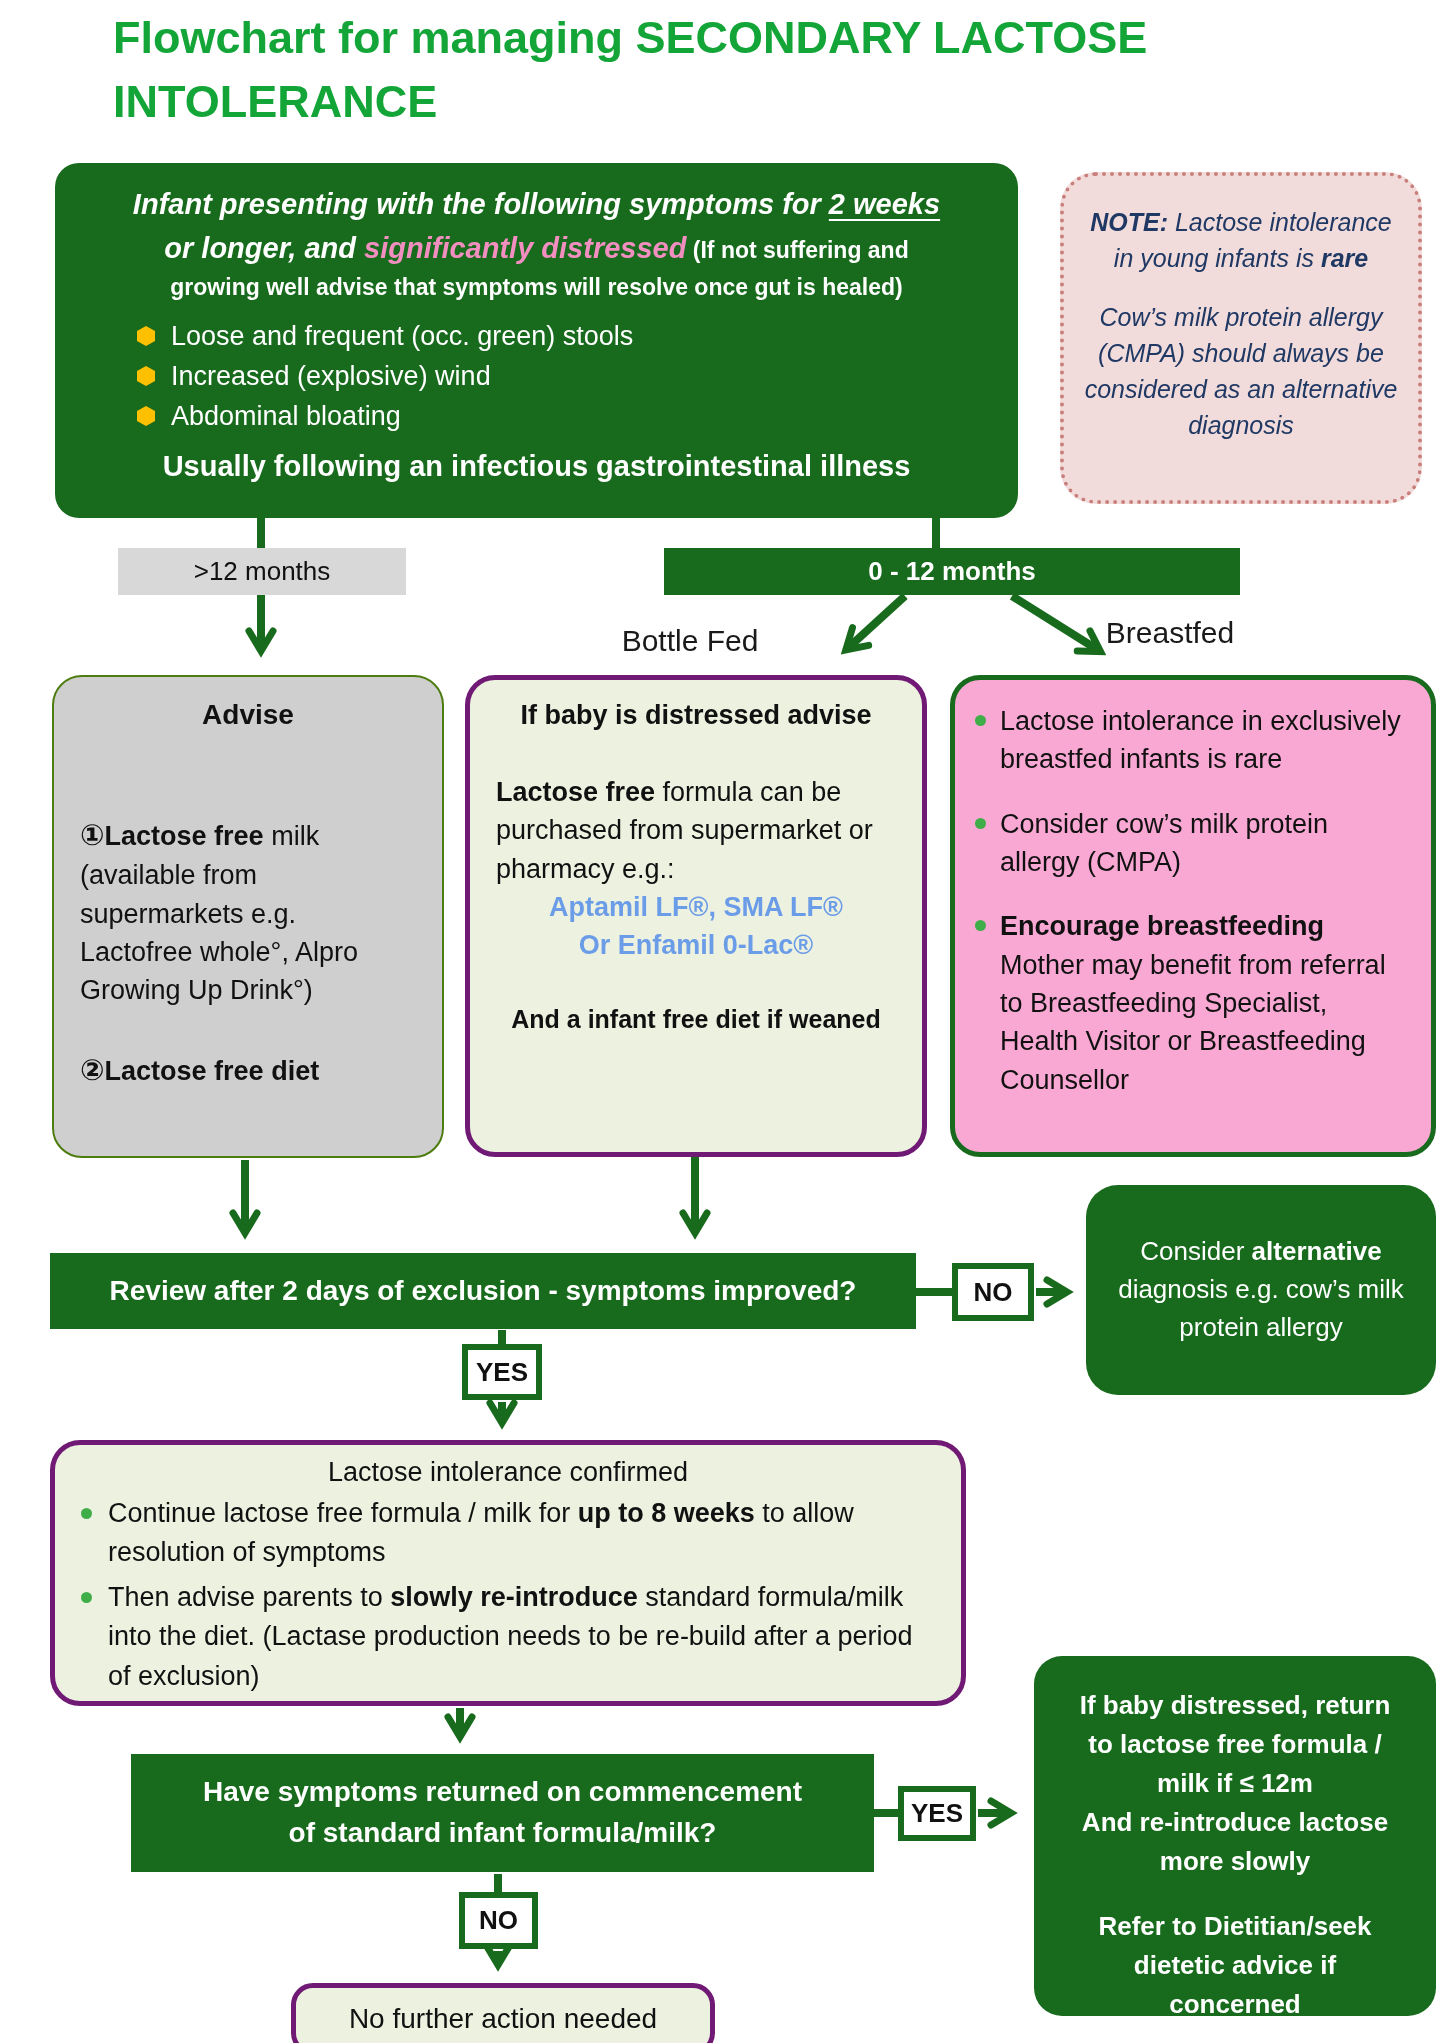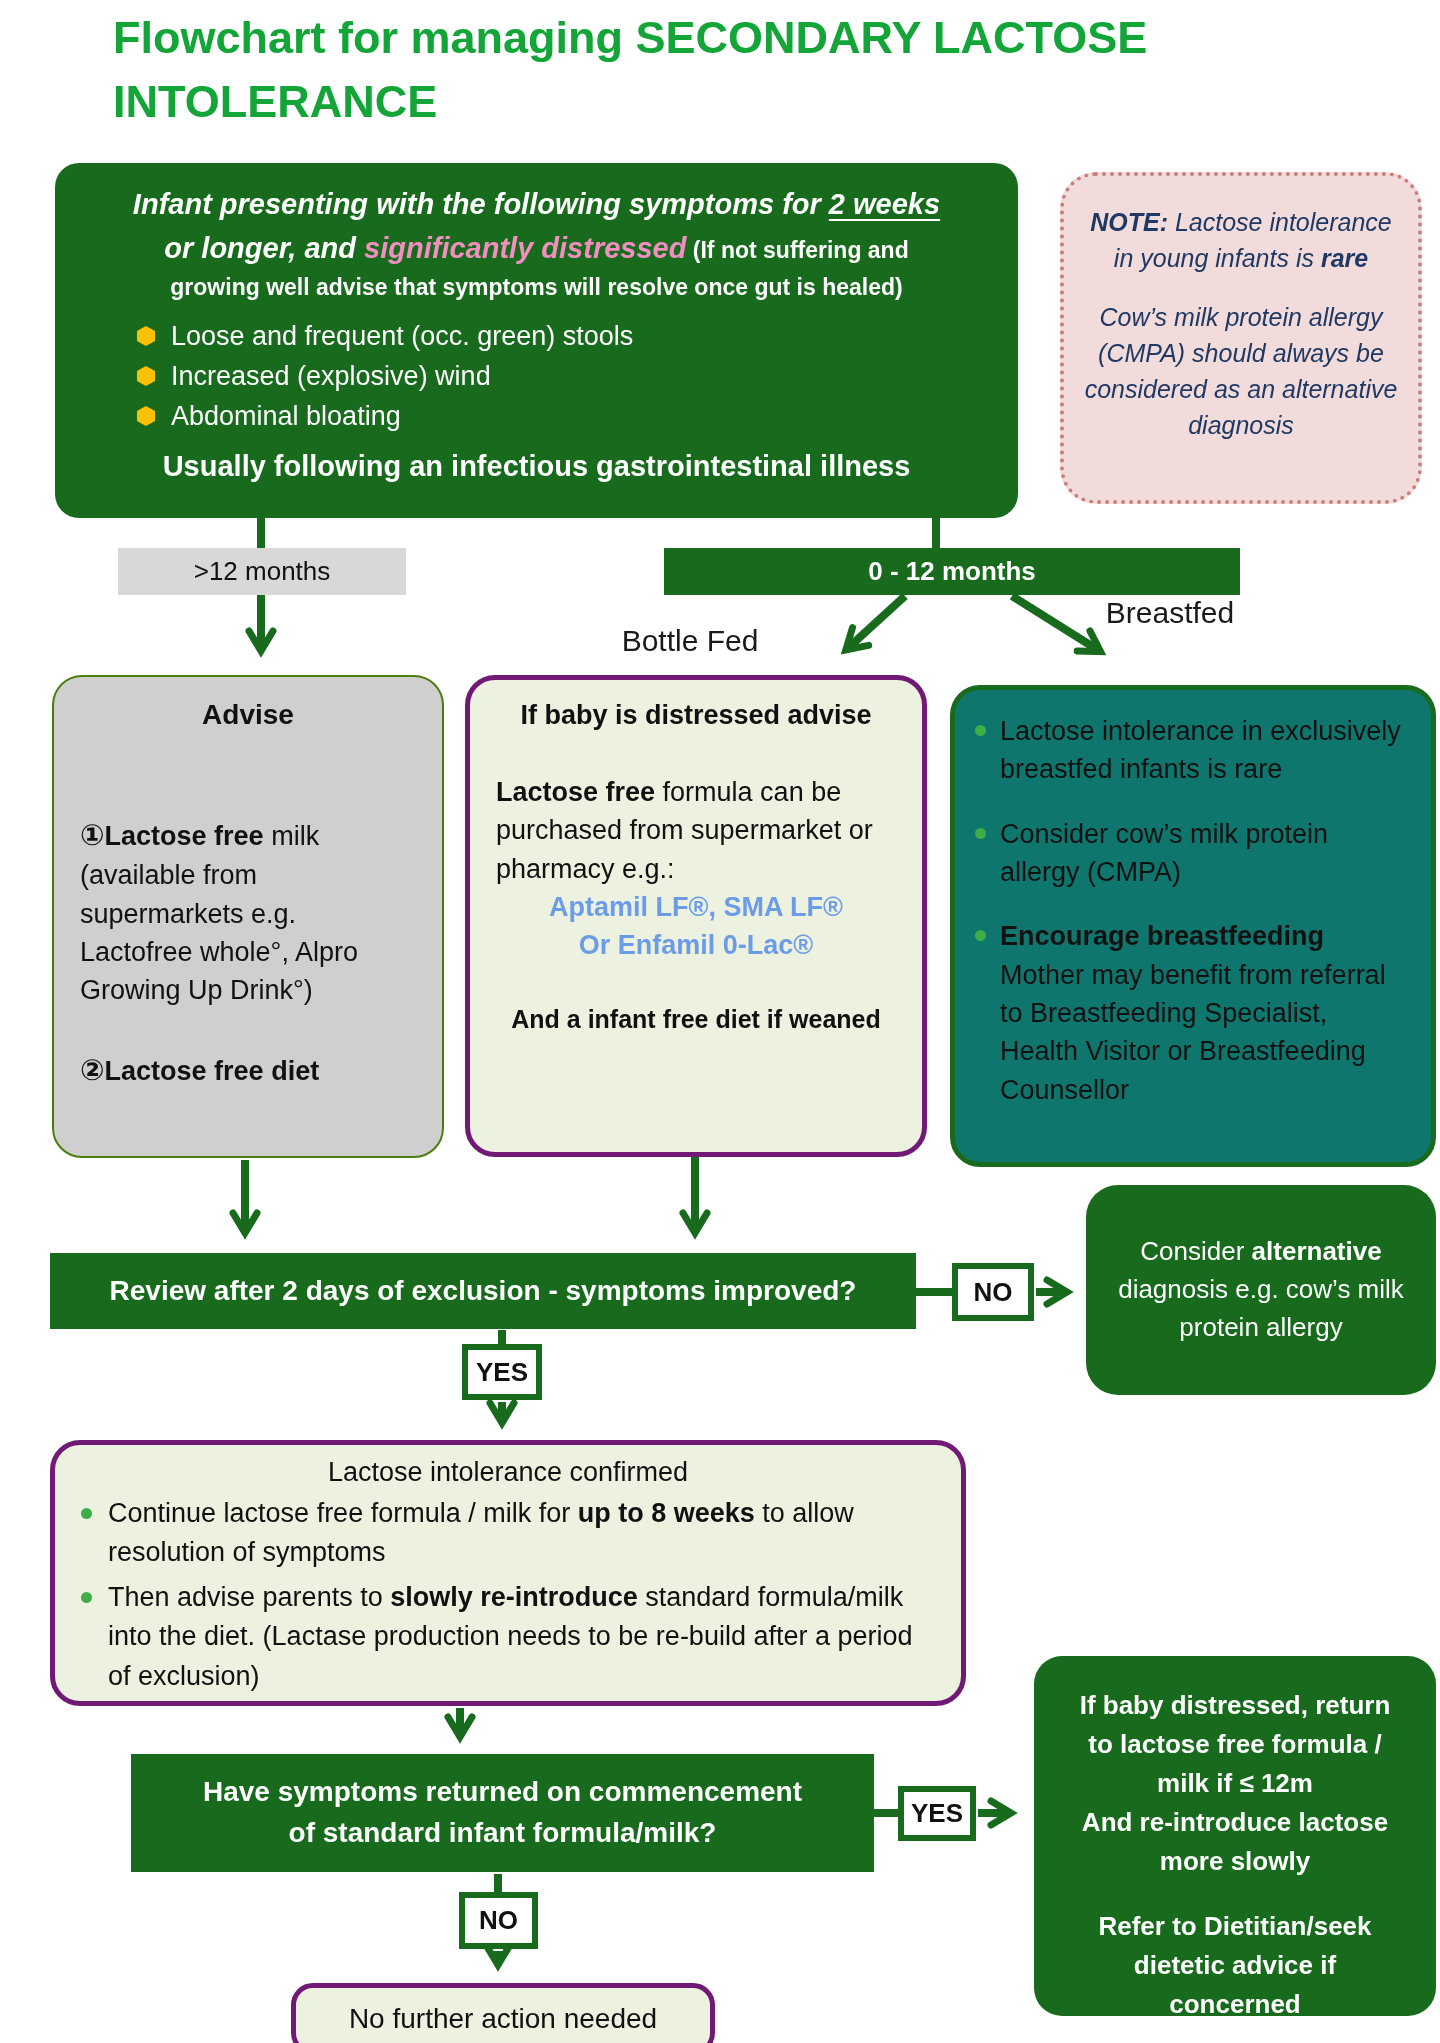--- a/index.html
+++ b/index.html
@@ -1,20 +1,20 @@
 <!DOCTYPE html>
 <html><head>
 <meta charset="utf-8">
 <style>
   html,body{margin:0;padding:0;background:#fff;font-family:"Liberation Sans",sans-serif;}
   #canvas{position:relative;width:1440px;height:2043px;background:#fff;overflow:hidden;}
   .abs{position:absolute;box-sizing:border-box;}
   .dark{background:#186b1d;color:#fff;}
   .pale{background:#edf1e0;border:5px solid #701a75;}
-  .whitebox{background:#0f766e;border:5px solid #186b1d;margin-top:10px;}
+  .whitebox{background:#f9a8d4;border:5px solid #186b1d;}
   .bar{display:flex;align-items:center;justify-content:center;}
   .yn{background:#fff;border:6px solid #186b1d;display:flex;align-items:center;justify-content:center;
       font-weight:700;font-size:26px;color:#111;}
   #page-title{left:113px;top:6px;width:1250px;font-size:45px;font-weight:700;color:#13a538;line-height:1.42;}
   
   #symptom-box{left:55px;top:163px;width:963px;height:355px;border-radius:24px;padding:20px 30px;}
   .sb-intro{text-align:center;line-height:1.5;}
   .it{font-style:italic;font-weight:700;font-size:29px;}
   .u{text-decoration:underline;text-underline-offset:5px;}
   .pinktxt{color:#f38fc0;}
@@ -27,21 +27,21 @@
   #note-box{left:1060px;top:172px;width:362px;height:332px;background:#f2dcdb;border:4px dotted #c9807c;
             border-radius:36px;padding:28px 18px;text-align:center;color:#1f3864;font-style:italic;
             font-size:25px;line-height:1.45;}
   #note-box .b{font-weight:700;}
   #note-box .p2{margin-top:22px;}
   
   #older-bar{left:118px;top:548px;width:288px;height:47px;background:#d8d8d8;color:#111;font-size:26px;}
   #younger-bar{left:664px;top:548px;width:576px;height:47px;font-weight:700;font-size:26px;}
   .feed-label{font-size:30px;color:#1a1a1a;text-align:center;}
   #bottle-label{left:570px;top:624px;width:240px;}
-  #breast-label{left:1060px;top:596px;width:220px;}
+  #breast-label{left:1060px;top:616px;width:220px;}
   
   #advise-box{left:52px;top:675px;width:392px;height:483px;background:#cfcfcf;border:2px solid #4d7c0f;
               border-radius:30px;padding:22px 26px;color:#111;}
   .adv-title{text-align:center;font-weight:700;font-size:28px;}
   .adv-item1{margin-top:84px;font-size:27px;line-height:1.42;}
   .adv-item2{margin-top:44px;font-size:27px;}
   .circnum{font-family:"DejaVu Sans",sans-serif;font-size:29px;font-weight:700;}
   .bld{font-weight:700;}
   
   #bottle-box{left:465px;top:675px;width:462px;height:482px;border-radius:30px;padding:20px 14px;color:#111;}

